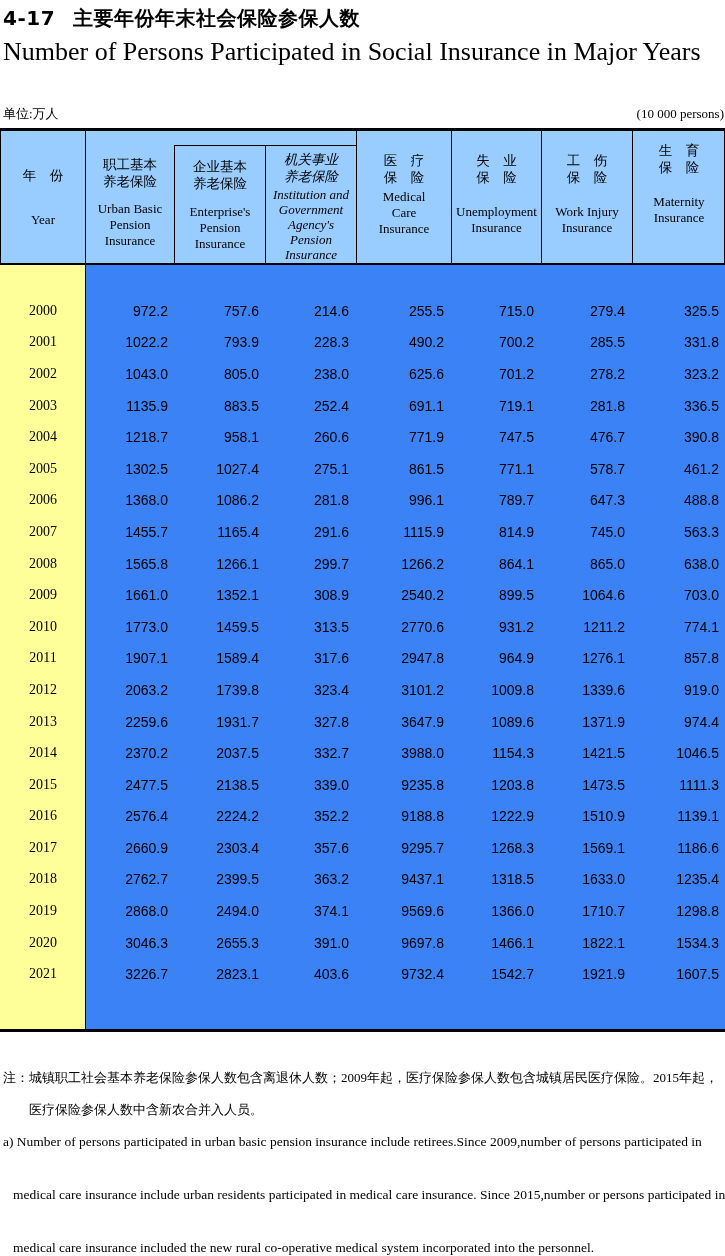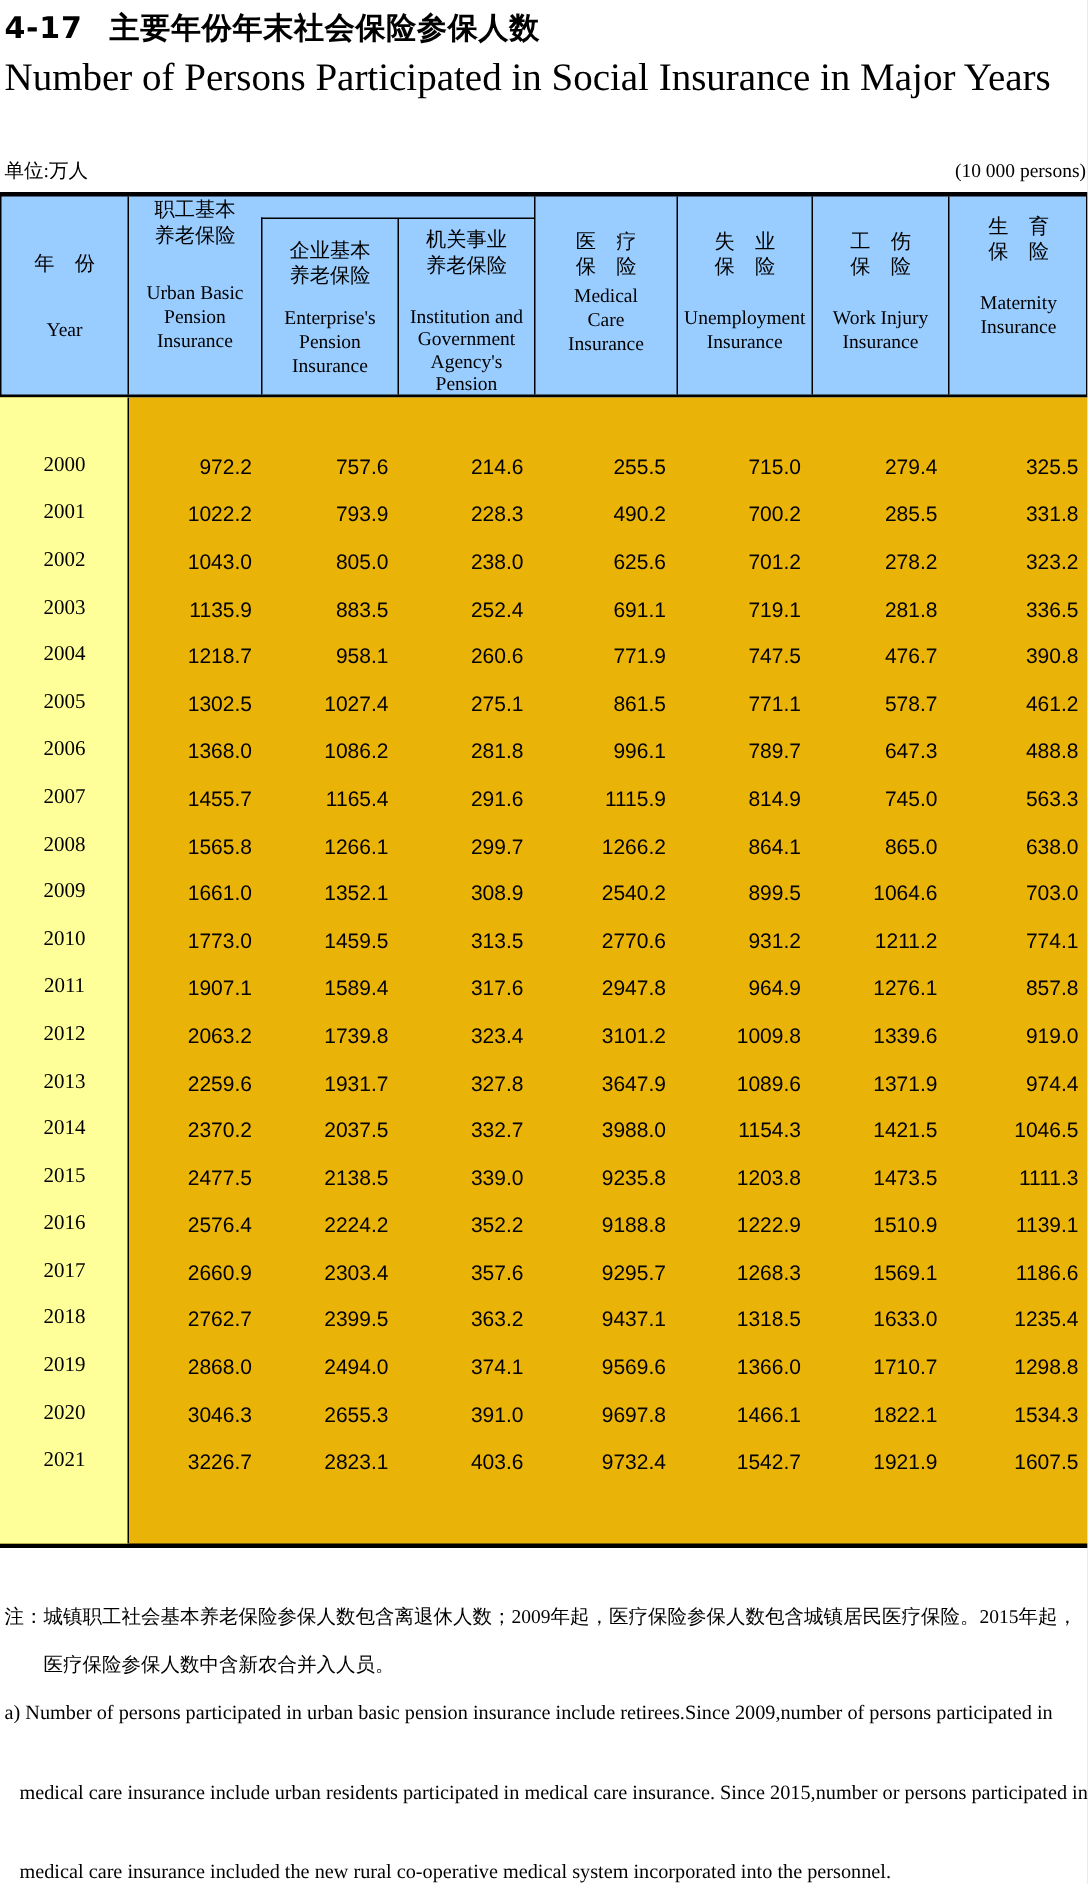--- a/index.html
+++ b/index.html
@@ -33,39 +33,39 @@
   }
   .th {
     position:absolute; top:0; bottom:0;
     display:flex; flex-direction:column; align-items:center;
     text-align:center; font-size:13px; line-height:16px;
   }
   .th .zh { white-space:pre-line; font-size:13.5px; line-height:17px; }
   .th .en { white-space:pre-line; }
 
   .th-year   { left:0;    width:85px;  border-right:1px solid #000; justify-content:center; gap:28px; }
-  .th-urban  { left:85px; width:88px;  padding-top:0;  gap:22px; }
+  .th-urban  { left:85px; width:88px;  padding-top:25px;  gap:11px; }
 
   .nested-box {
     position:absolute; left:173px; top:14px; bottom:0; width:182px;
     border-top:1px solid #000; border-left:1px solid #000;
     display:flex;
   }
   .nested-box .th { position:relative; top:auto; bottom:auto; }
   .th-enterprise { width:91px; border-right:1px solid #000; padding-top:12px; gap:12px; }
-  .th-agency     { flex:1;    padding-top:5px;  gap:18px; }
+  .th-agency     { flex:1;    padding-top:5px;  gap:2px;font-style:italic; }
   .th-agency .en { line-height:15px; }
 
   .th-medical      { left:355px; width:95px; border-left:1px solid #000; padding-top:21px; gap:3px;  }
   .th-unemployment { left:450px; width:90px; border-left:1px solid #000; padding-top:21px; gap:18px; }
   .th-work         { left:540px; width:91px; border-left:1px solid #000; padding-top:21px; gap:18px; }
   .th-maternity    { left:631px; width:93px; border-left:1px solid #000; padding-top:11px; gap:18px; }
 
   .tbody {
-    position:relative; height:767px; background:#eab308;
+    position:relative; height:767px; background:#3b82f6;
     border-bottom:3px solid #000;
   }
   .year-col {
     position:absolute; left:0; top:0; bottom:0; width:86px;
     background:#ffff99; border-right:1px solid #000;
   }
   .rows { position:absolute; left:0; top:0; right:0; padding-top:30px; }
   .trow {
     display:grid;
     grid-template-columns:86px 88px 91px 90px 95px 90px 91px 94px;

